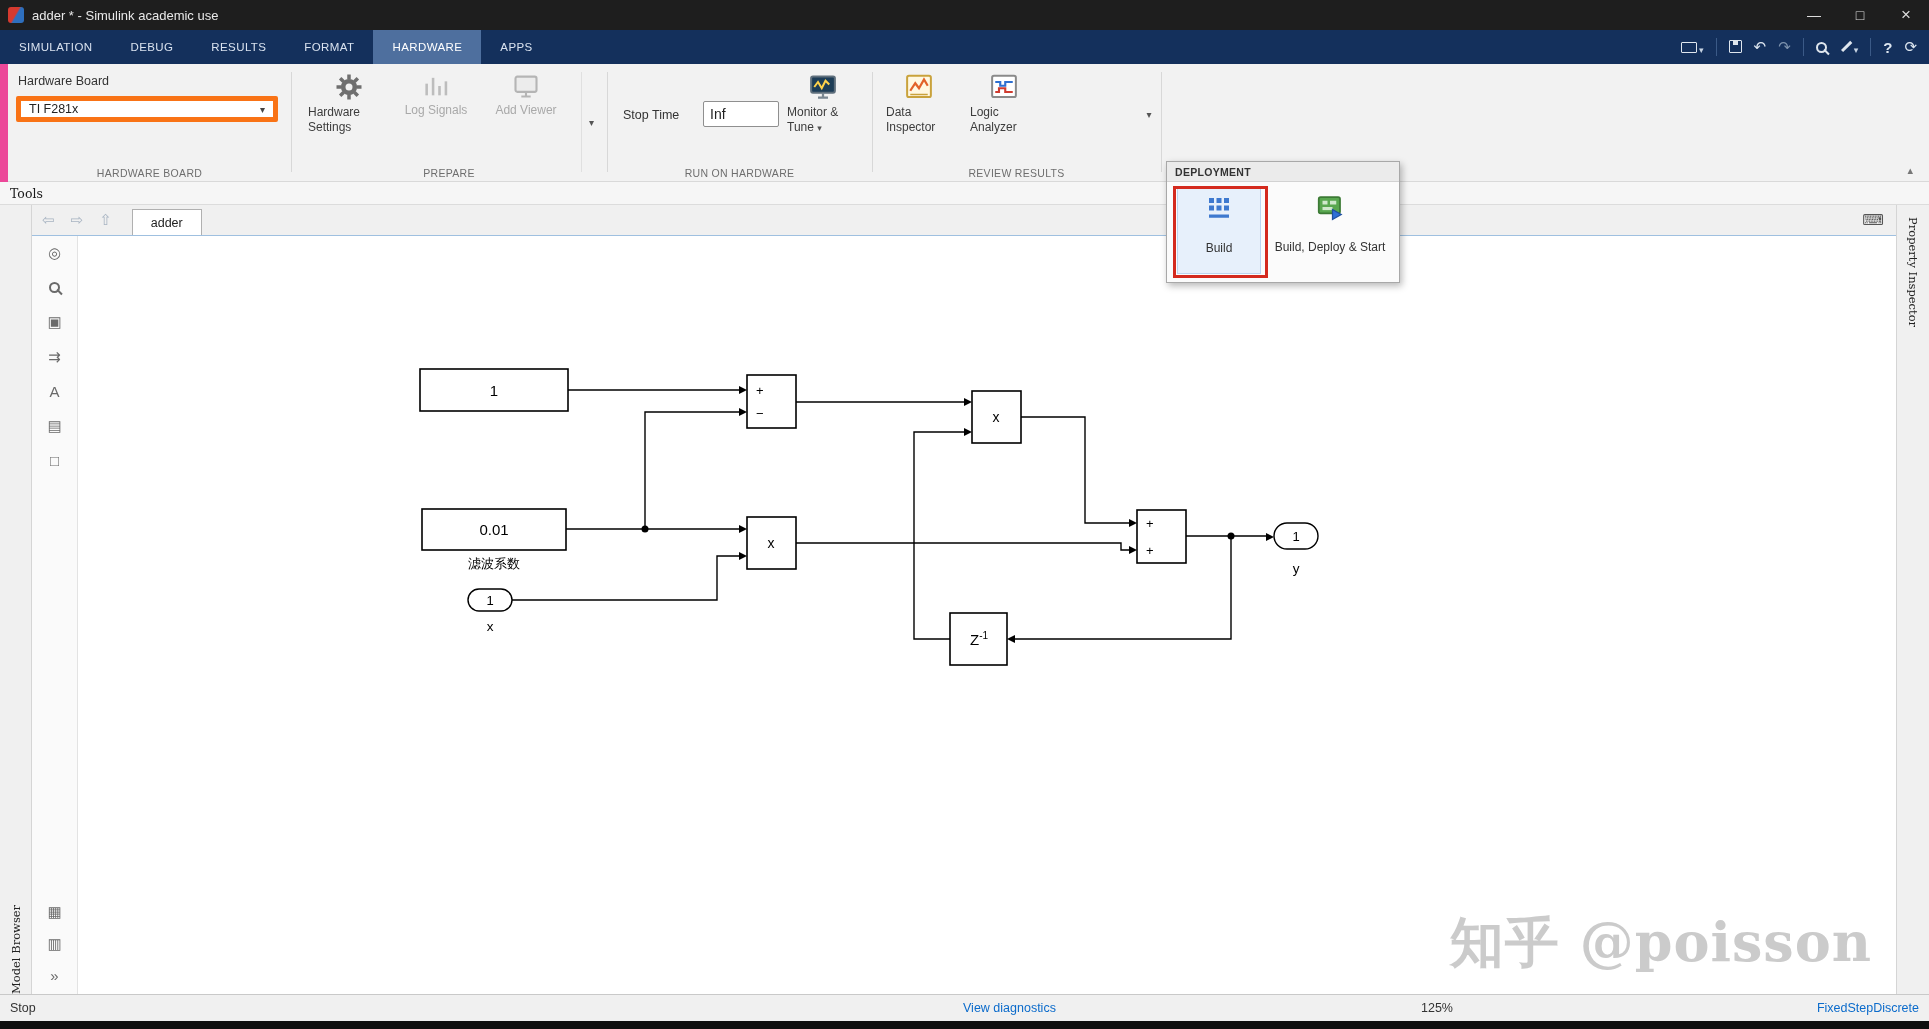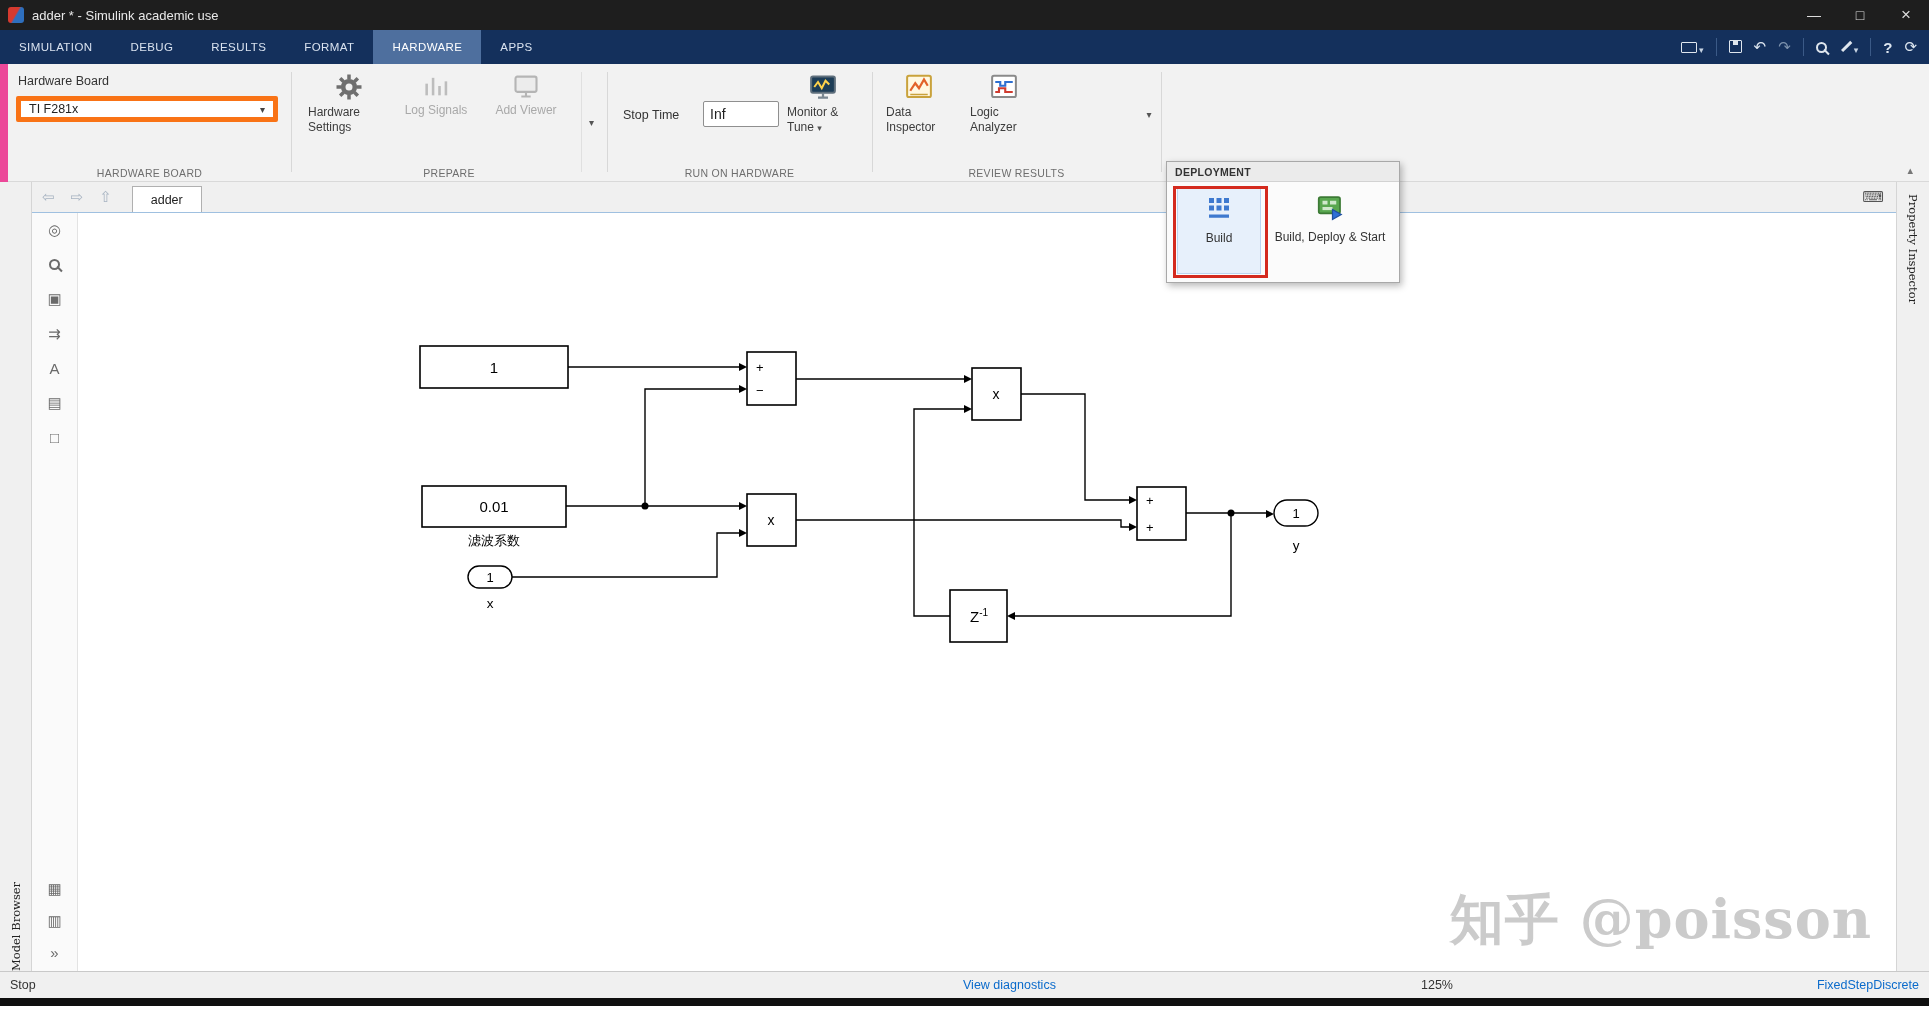--- a/index.html
+++ b/index.html
@@ -66,21 +66,21 @@
   
   .deploy-menu { position:absolute; left:1166px; top:161px; width:234px; height:122px; background:#fbfbfb;
                  border:1px solid #a8a8a8; box-shadow:2px 3px 7px rgba(0,0,0,.28); z-index:60; }
   .dm-header { height:20px; background:#ebebeb; border-bottom:1px solid #d2d2d2; font-size:10.5px;
                font-weight:bold; color:#333; display:flex; align-items:center; padding-left:8px;
                letter-spacing:.3px; }
   .dm-body { display:flex; padding:6px 6px 0 10px; gap:8px; }
   .dm-item { display:flex; flex-direction:column; align-items:center; text-align:center;
              font-size:12px; color:#333; padding-top:4px; }
   .dm-item.sel { background:#e7f0fb; border:1px solid #bcd4ef; }
-  .dm-lbl { margin-top:8px; line-height:1.3; }
+  .dm-lbl { margin-top:18px; line-height:1.3; }
   .annotation-box { position:absolute; left:6px; top:24px; width:95px; height:92px;
                     border:3px solid #d42a1e; pointer-events:none; }
 
   
   .toolsrow { height:23px; background:#f6f6f6; border-bottom:1px solid #dcdcdc; display:flex;
               align-items:center; padding-left:10px; font-family:"DejaVu Serif",serif;
               font-size:12.5px; color:#1a1a1a; }
 
   
   .workspace { display:flex; height:789px; }
@@ -273,20 +273,23 @@
             <rect x="12" y="7" width="5" height="3" fill="#cfe8cb"></rect>
           <rect x="6" y="12" width="8" height="2.5" fill="#cfe8cb"></rect>
           <path d="M14 14 l7 4 -7 4 z" fill="#2e6fd6" stroke="#1d4fa0" stroke-width="1"></path>
         </svg>
         <span class="dm-lbl">Build, Deploy &amp; Start</span>
       </div>
     </div>
     <div class="annotation-box"></div>
   </div>
 
+  <div class="toolsrow">
+    <span>Tools</span>
+  </div>
 
   <div class="workspace">
 
     <div class="side-strip left">
       <span class="vtext bt">Model Browser</span>
     </div>
 
     <div class="center-col">
 
       <div class="doctabs">

